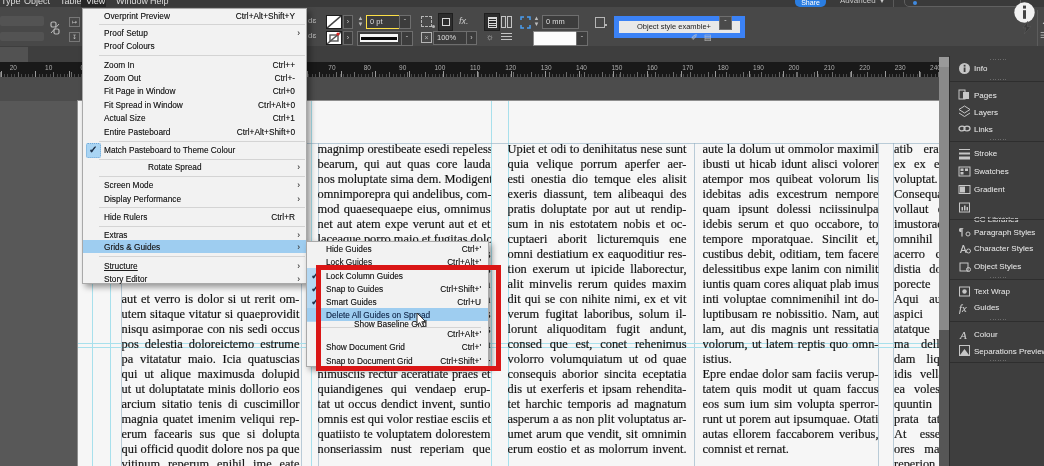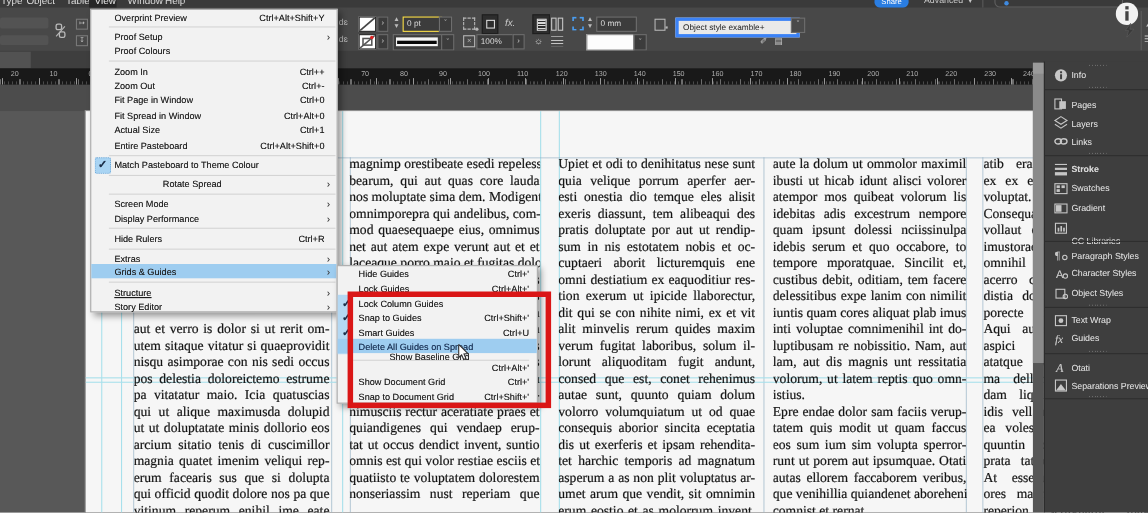--- a/index.html
+++ b/index.html
@@ -86,21 +86,21 @@
       <div style="position:absolute;left:501px;top:26px;width:11px;height:9px;background:repeating-linear-gradient(180deg,#c5c5c5 0,#c5c5c5 1px,transparent 1px,transparent 3px);"></div>
       <div style="position:absolute;left:520px;top:8px;width:11px;height:13px;"><svg width="11" height="13">
           <path d="M1,4 V1 H4 M7,1 H10 V4 M10,9 V12 H7 M4,12 H1 V9" stroke="#4a9df0" stroke-width="1.5" fill="none"></path>
         </svg></div>
       <div style="position:absolute;left:533px;top:8px;width:7px;height:13px;color:#bbb;font-size:6px;line-height:6px;text-align:center;">▲<br>▼</div>
       <div style="position:absolute;left:542px;top:8px;width:32px;height:12px;background:#3c3c3c;border:1px solid #6e6e6e;color:#ddd;font-size:7.5px;line-height:12px;padding-left:3px;">0 mm</div>
       <div style="position:absolute;left:533px;top:24px;width:42px;height:13px;background:#fdfdfd;border:1px solid #8a8a8a;"></div>
       <div style="position:absolute;left:576px;top:24px;width:10px;height:13px;background:#3c3c3c;border:1px solid #6e6e6e;color:#ccc;font-size:7px;line-height:13px;text-align:center;">ˇ</div>
       <div style="position:absolute;left:595px;top:10px;width:8px;height:9px;border:1px solid #b5b5b5;"></div>
       <div style="position:absolute;left:605px;top:17px;width:2px;height:2px;background:#b5b5b5;"></div>
-      <div style="position:absolute;left:614px;top:9px;width:103px;height:12px;background:#e9e9e9;border:3px solid #3b82f6;color:#222;font-size:7.5px;line-height:12px;padding-left:4px;">Object style examble+</div>
+      <div style="position:absolute;left:614px;top:9px;width:103px;height:12px;background:#e9e9e9;border:5px solid #3b82f6;color:#222;font-size:7.5px;line-height:12px;padding-left:18px;">Object style examble+</div>
       <div style="position:absolute;left:719px;top:9px;width:11px;height:12px;background:#4a4a4a;border:1px solid #6e6e6e;color:#ddd;font-size:7px;line-height:12px;text-align:center;">ˇ</div>
       <div style="position:absolute;left:691px;top:26px;width:10px;height:9px;color:#c5c5c5;font-size:8px;line-height:9px;">✐</div>
       <div style="position:absolute;left:704px;top:26px;width:10px;height:9px;color:#c5c5c5;font-size:8px;line-height:9px;">▤</div>
       <div style="position:absolute;left:1037px;top:3px;width:1px;height:36px;background:#5c5c5c;"></div>
       <div style="position:absolute;left:1040px;top:9px;width:4px;height:8px;overflow:hidden;"><svg width="8" height="8">
           <polygon points="4,0 1,4.5 3,4.5 2,8 6,3.5 4,3.5" fill="#c5c5c5"></polygon>
         </svg></div>
       <div style="position:absolute;left:1040px;top:25px;width:4px;height:8px;color:#c5c5c5;font-size:8px;line-height:8px;">☰</div>
     </div>
 <div class="abs" style="left:0;top:46px;width:1044px;height:16px;background:#3e3e3e;z-index:3;"></div>
@@ -212,26 +212,25 @@
 <div class="col" style="left:507.5px;width:179px;z-index:6;">
       <div>Upiet et odi to denihitatus nese sunt</div>
       <div>quia velique porrum aperfer aer-</div>
       <div>esti onestia dio temque eles alisit</div>
       <div>exeris diassunt, tem alibeaqui des</div>
       <div>pratis doluptate por aut ut rendip-</div>
       <div>sum in nis estotatem nobis et oc-</div>
       <div>cuptaeri aborit licturemquis ene</div>
       <div>omni destiatium ex eaquoditiur res-</div>
       <div>tion exerum ut ipicide llaborectur,</div>
+      <div>alit minvelis rerum quides maxim</div>
       <div>dit qui se con nihite nimi, ex et vit</div>
-      <div>alit minvelis rerum quides maxim</div>
       <div>verum fugitat laboribus, solum il-</div>
       <div>lorunt aliquoditam fugit andunt,</div>
       <div>consed que est, conet rehenimus</div>
-      <div>autae sunt, quunto quiam dolum</div>
       <div>volorro volumquiatum ut od quae</div>
       <div>consequis aborior sincita eceptatia</div>
       <div>dis ut exerferis et ipsam rehendita-</div>
       <div>tet harchic temporis ad magnatum</div>
       <div>asperum a as non plit voluptatus ar-</div>
       <div>umet arum que vendit, sit omnimin</div>
       <div>erum eostio et as molorrum invent.</div>
     </div>
 <div class="col" style="left:702.5px;width:176px;z-index:6;">
       <div>aute la dolum ut ommolor maximil</div>
@@ -247,21 +246,20 @@
       <div>inti voluptae comnimenihil int do-</div>
       <div>luptibusam re nobissitio. Nam, aut</div>
       <div>lam, aut dis magnis unt ressitatia</div>
       <div>volorum, ut latem reptis quo omn-</div>
       <div class="nj">istius.</div>
       <div>Epre endae dolor sam faciis verup-</div>
       <div>tatem quis modit ut quam faccus</div>
       <div>eos sum ium sim volupta sperror-</div>
       <div>runt ut porem aut ipsumquae. Otati</div>
       <div>autas ellorem faccaborem veribus,</div>
-      <div>que venihillia quiandenet aboreheni</div>
       <div class="nj">comnist et rernat.</div>
     </div>
 <div class="col" style="left:894px;width:172px;z-index:6;">
       <div>atib eraessum quidunt litaquis</div>
       <div>ex ex estiae nustiis voluptaqua</div>
       <div>voluptat. Onseque nis doluptae</div>
       <div>Consequam est aut harum quis</div>
       <div>vollaut omnis doluptatur aliqui</div>
       <div>imustoraest et quatiam fugitis</div>
       <div>omnihil luptatem quas sinvelit</div>
@@ -315,21 +313,21 @@
       </div>
       <div class="prow" style="left:0;top:64.5px;width:95px;height:16px;">
         <span style="position:absolute;left:8px;top:1.5px;width:13px;height:13px;">
           <svg width="13" height="13" viewBox="0 0 13 13" style="position:absolute;left:0;top:0;">
             <ellipse cx="4" cy="6.5" rx="3" ry="2.4" fill="none" stroke="#c6c6c6" stroke-width="1.3"></ellipse>
             <ellipse cx="9" cy="6.5" rx="3" ry="2.4" fill="none" stroke="#c6c6c6" stroke-width="1.3"></ellipse>
           </svg>
         </span>
         <span style="position:absolute;left:24px;top:4px;">Links</span>
       </div>
-      <div class="prow" style="left:0;top:89.0px;width:95px;height:16px;font-weight:bold;">
+      <div class="prow" style="left:0;top:89.0px;width:95px;height:16px;">
         <span style="position:absolute;left:8px;top:1.5px;width:13px;height:13px;">
           <svg width="13" height="13" viewBox="0 0 13 13" style="position:absolute;left:0;top:0;">
             <rect x="1" y="2" width="11" height="1" fill="#c6c6c6"></rect>
             <rect x="1" y="5.5" width="11" height="2" fill="#c6c6c6"></rect>
             <rect x="1" y="9.5" width="11" height="3" fill="#c6c6c6"></rect>
           </svg>
         </span>
         <span style="position:absolute;left:24px;top:4px;">Stroke</span>
       </div>
       <div class="prow" style="left:0;top:107.0px;width:95px;height:16px;">
@@ -406,21 +404,21 @@
           </svg>
         </span>
         <span style="position:absolute;left:24px;top:4px;">Guides</span>
       </div>
       <div class="prow" style="left:0;top:270.0px;width:95px;height:16px;">
         <span style="position:absolute;left:8px;top:1.5px;width:13px;height:13px;">
           <svg width="13" height="13" viewBox="0 0 13 13" style="position:absolute;left:0;top:0;">
             <text x="2" y="10.5" font-size="11" font-style="italic" fill="#c6c6c6" font-family="Liberation Serif">A</text>
           </svg>
         </span>
-        <span style="position:absolute;left:24px;top:4px;">Otati</span>
+        <span style="position:absolute;left:24px;top:4px;">Colour</span>
       </div>
       <div class="prow" style="left:0;top:286.5px;width:95px;height:16px;">
         <span style="position:absolute;left:8px;top:1.5px;width:13px;height:13px;">
           <svg width="13" height="13" viewBox="0 0 13 13" style="position:absolute;left:0;top:0;">
             <rect x="1.5" y="1.5" width="10" height="10" fill="none" stroke="#c6c6c6"></rect>
             <path d="M2 11 L6.5 5 L11 11 Z" fill="#c6c6c6"></path>
           </svg>
         </span>
         <span style="position:absolute;left:24px;top:4px;">Separations Preview</span>
       </div>

